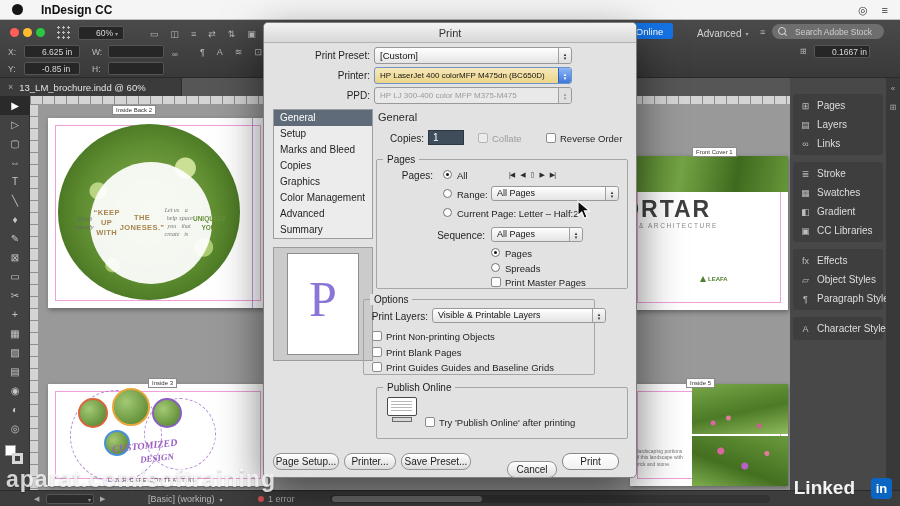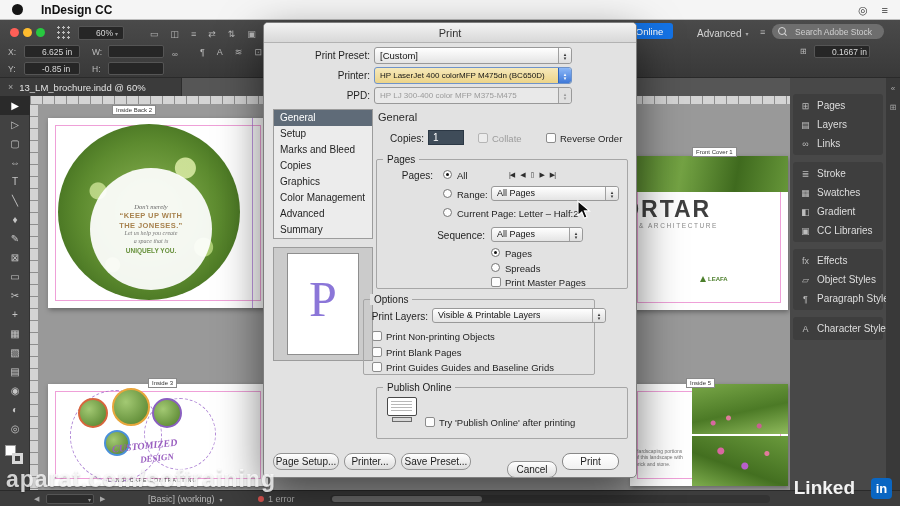--- a/index.html
+++ b/index.html
@@ -55,21 +55,21 @@
   .page{position:absolute;background:#fff;box-shadow:1px 2px 5px rgba(0,0,0,.35);overflow:hidden}
   .margins{position:absolute;inset:7px;border:1px solid rgba(232,120,200,.7)}
   .vguide{position:absolute;width:1px;background:rgba(168,111,216,.7)}
   .tag{position:absolute;background:#fff;border:1px solid #8a8a8a;font-size:6px;line-height:8px;padding:0 3px;color:#333;white-space:nowrap;z-index:2}
   .bokeh{position:absolute;left:10px;top:6px;width:182px;height:176px;border-radius:50%;background:
     radial-gradient(circle at 70% 25%, rgba(214,232,160,.9) 0 10px, rgba(214,232,160,0) 11px),
     radial-gradient(circle at 22% 38%, rgba(205,228,150,.8) 0 8px, rgba(205,228,150,0) 9px),
     radial-gradient(circle at 80% 70%, rgba(190,220,130,.8) 0 9px, rgba(190,220,130,0) 10px),
     radial-gradient(circle at 30% 80%, rgba(200,225,140,.7) 0 7px, rgba(200,225,140,0) 8px),
     radial-gradient(circle at 50% 50%, #8fb757, #5d8b2f 55%, #3f6b1d 85%)}
-  .quote-circle{position:absolute;left:42px;top:50px;width:122px;height:122px;border-radius:50%;background:rgba(255,255,255,.93);display:flex;flex-direction:column;align-items:center;justify-content:center;text-align:center;padding:6px}
+  .quote-circle{position:absolute;left:42px;top:44px;width:122px;height:122px;border-radius:50%;background:rgba(255,255,255,.93);display:flex;align-items:center;justify-content:center;text-align:center;padding:6px}
   .qline{line-height:1.3}
   .quote-circle div.qline:nth-of-type(1){font-family:"Liberation Serif",serif;font-style:italic;font-size:6.5px;color:#666}
   .quote-circle div.qline:nth-of-type(2),.quote-circle div.qline:nth-of-type(3){font-size:7.5px;font-weight:bold;color:#a8834f;letter-spacing:.4px}
   .quote-circle div.qline:nth-of-type(4),.quote-circle div.qline:nth-of-type(5){font-family:"Liberation Serif",serif;font-style:italic;font-size:6px;color:#777}
   .quote-circle div.qline:nth-of-type(6){font-size:6.5px;font-weight:bold;color:#67913c;margin-top:1px}
   .foliage{position:absolute;left:-12px;top:0;width:182px;height:36px;background:linear-gradient(100deg,#4c7a26,#74a344 35%,#3f6a1e 65%,#6fa03f)}
   .cover-title{position:absolute;left:-30px;top:40px;font-size:23px;font-weight:bold;letter-spacing:2px;color:#3f3f3f;white-space:nowrap}
   .cover-sub{position:absolute;left:-29px;top:66px;font-size:6.5px;letter-spacing:1.6px;color:#8a8a8a;white-space:nowrap}
   .cover-logo{position:absolute;left:70px;top:120px;display:flex;align-items:center;gap:2px;font-size:6px;font-weight:bold;color:#4c7f2b}
   .leaf{width:0;height:0;border-left:3px solid transparent;border-right:3px solid transparent;border-bottom:6px solid #4c7f2b}

